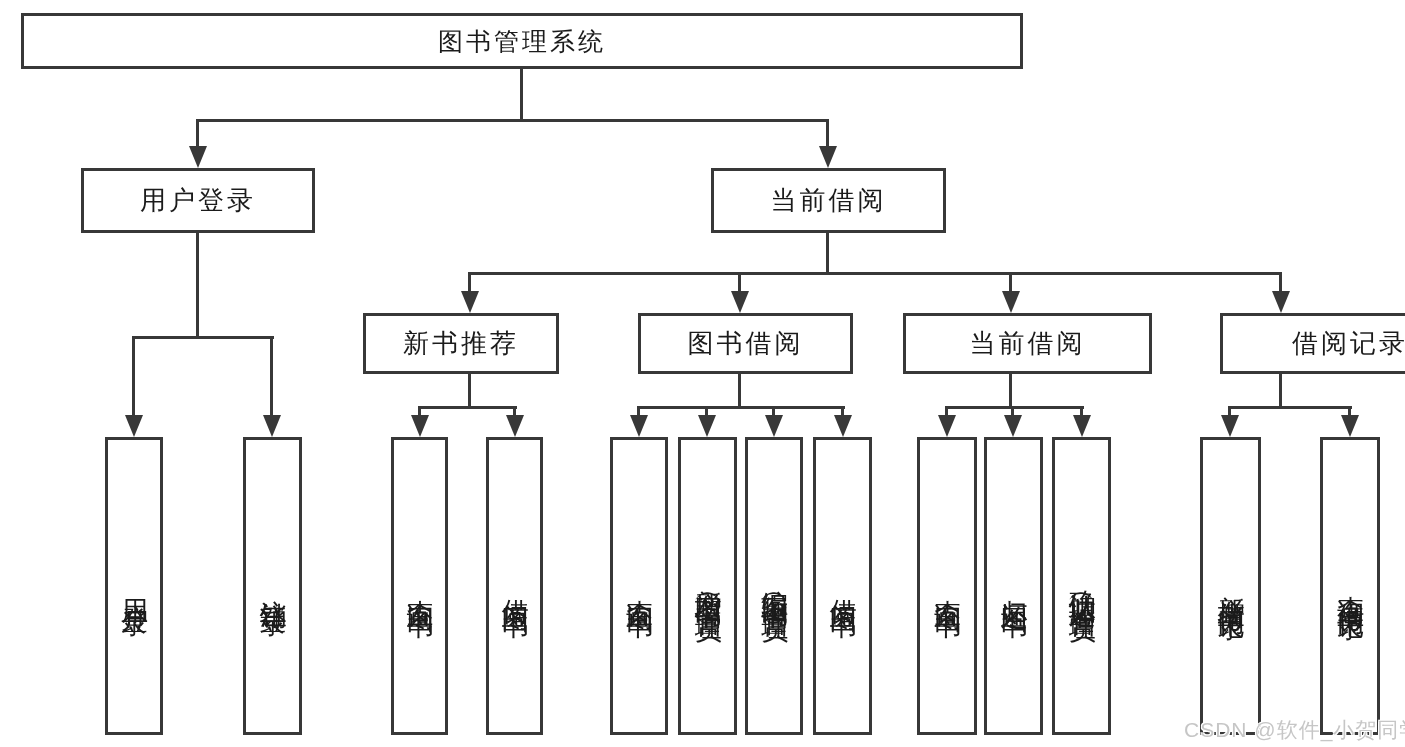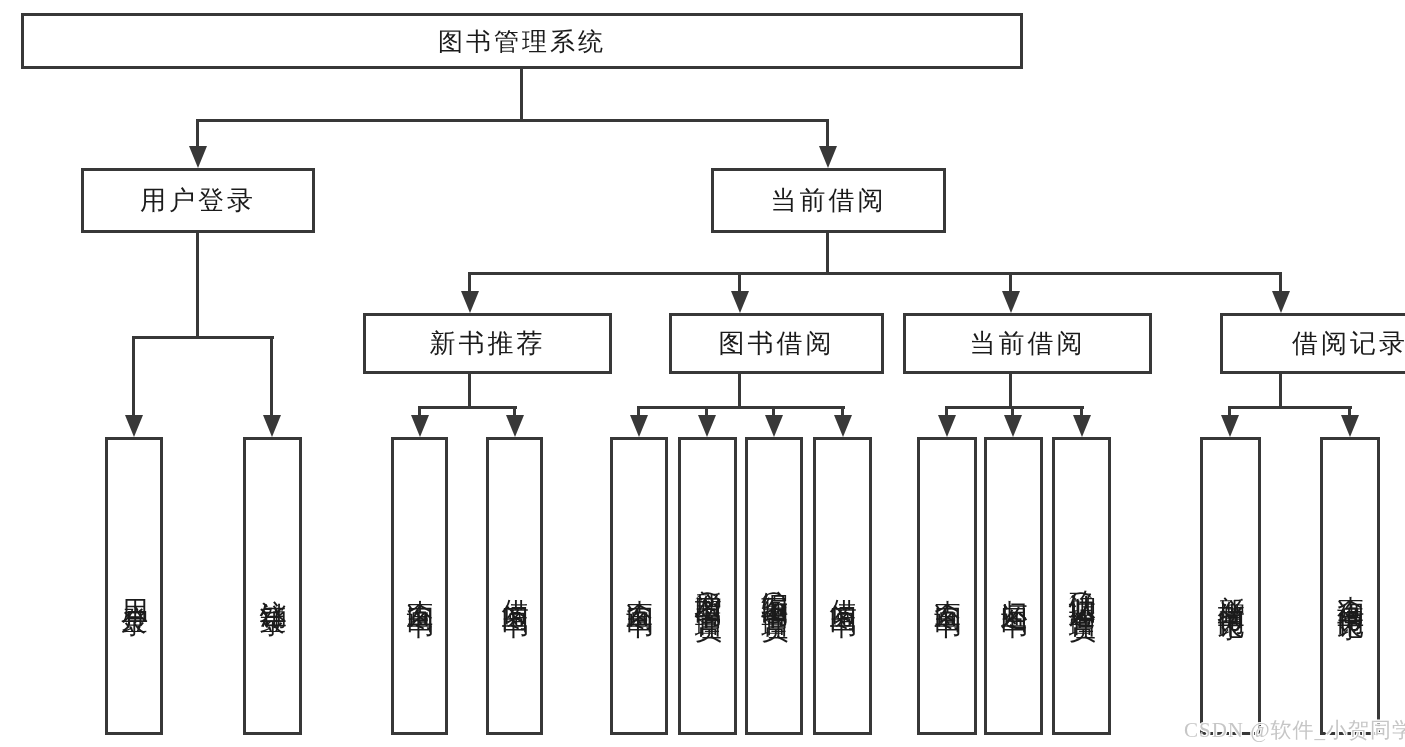--- a/index.html
+++ b/index.html
@@ -1,18 +1,18 @@
 <!DOCTYPE html>
 <html><head>
 <meta charset="utf-8">
 <style>
   html,body{margin:0;padding:0;background:#ffffff;}
   .stage{
     position:relative;width:1405px;height:747px;background:#ffffff;
-    font-family:Liberation Serif, serif;overflow:hidden;
+    font-family:Liberation Sans, sans-serif;overflow:hidden;
   }
   .box{
     position:absolute;box-sizing:border-box;border:3px solid #383838;background:#ffffff;
     display:flex;align-items:center;justify-content:center;color:#1b1b1b;
   }
   .hbox span{font-size:26px;letter-spacing:3px;white-space:nowrap;}
   .root span{font-size:25px;}
   .vbox span{
     writing-mode:vertical-rl;text-orientation:mixed;
     font-size:27px;letter-spacing:4px;line-height:1.1;color:#1b1b1b;
@@ -39,24 +39,24 @@
     <span>图书管理系统</span>
   </div>
 
   <div class="box hbox" style="left:81px;top:168px;width:234px;height:65px">
     <span>用户登录</span>
   </div>
   <div class="box hbox" style="left:711px;top:168px;width:235px;height:65px">
     <span>当前借阅</span>
   </div>
 
-  <div class="box hbox" style="left:363px;top:313px;width:249px;height:61px">
+  <div class="box hbox" style="left:363px;top:313px;width:196px;height:61px">
     <span>新书推荐</span>
   </div>
-  <div class="box hbox" style="left:669px;top:313px;width:215px;height:61px">
+  <div class="box hbox" style="left:638px;top:313px;width:215px;height:61px">
     <span>图书借阅</span>
   </div>
   <div class="box hbox" style="left:903px;top:313px;width:249px;height:61px">
     <span>当前借阅</span>
   </div>
   <div class="box hbox" style="left:1220px;top:313px;width:260px;height:61px">
     <span>借阅记录</span>
   </div>
 
   <div class="box vbox" style="left:105px;top:437px;width:58px;height:298px">

